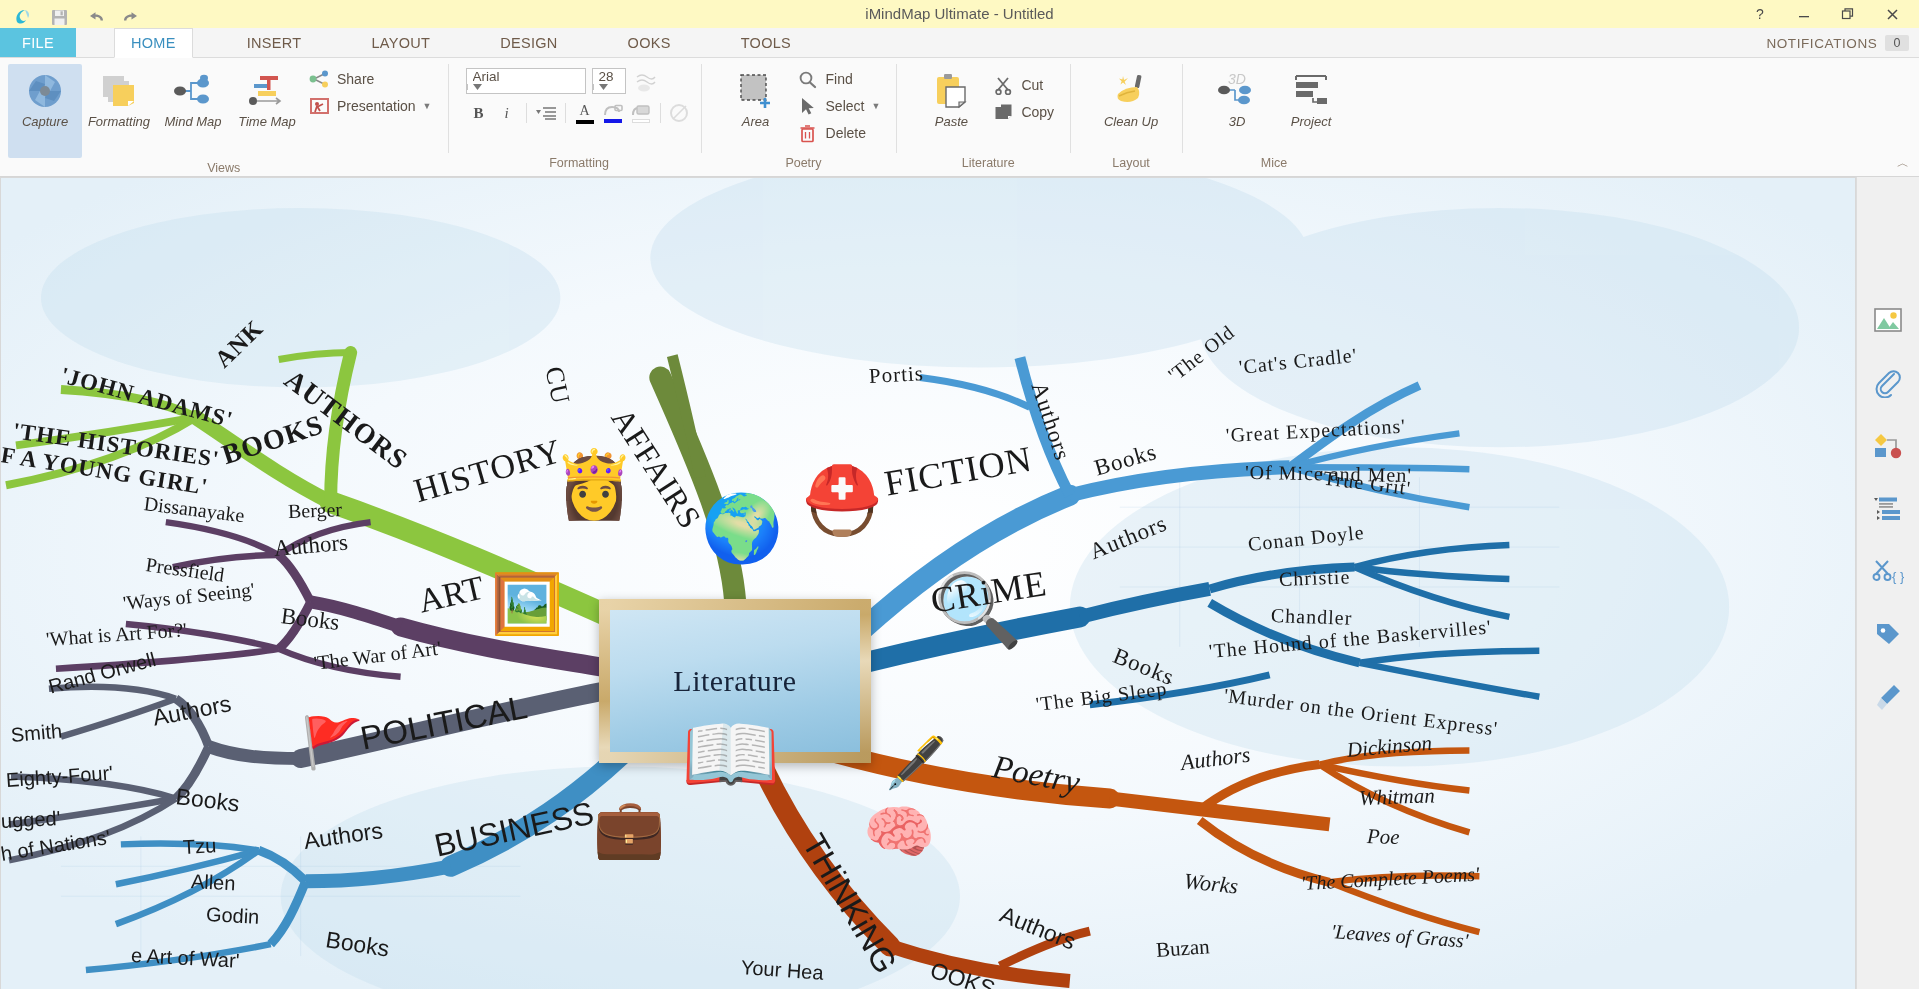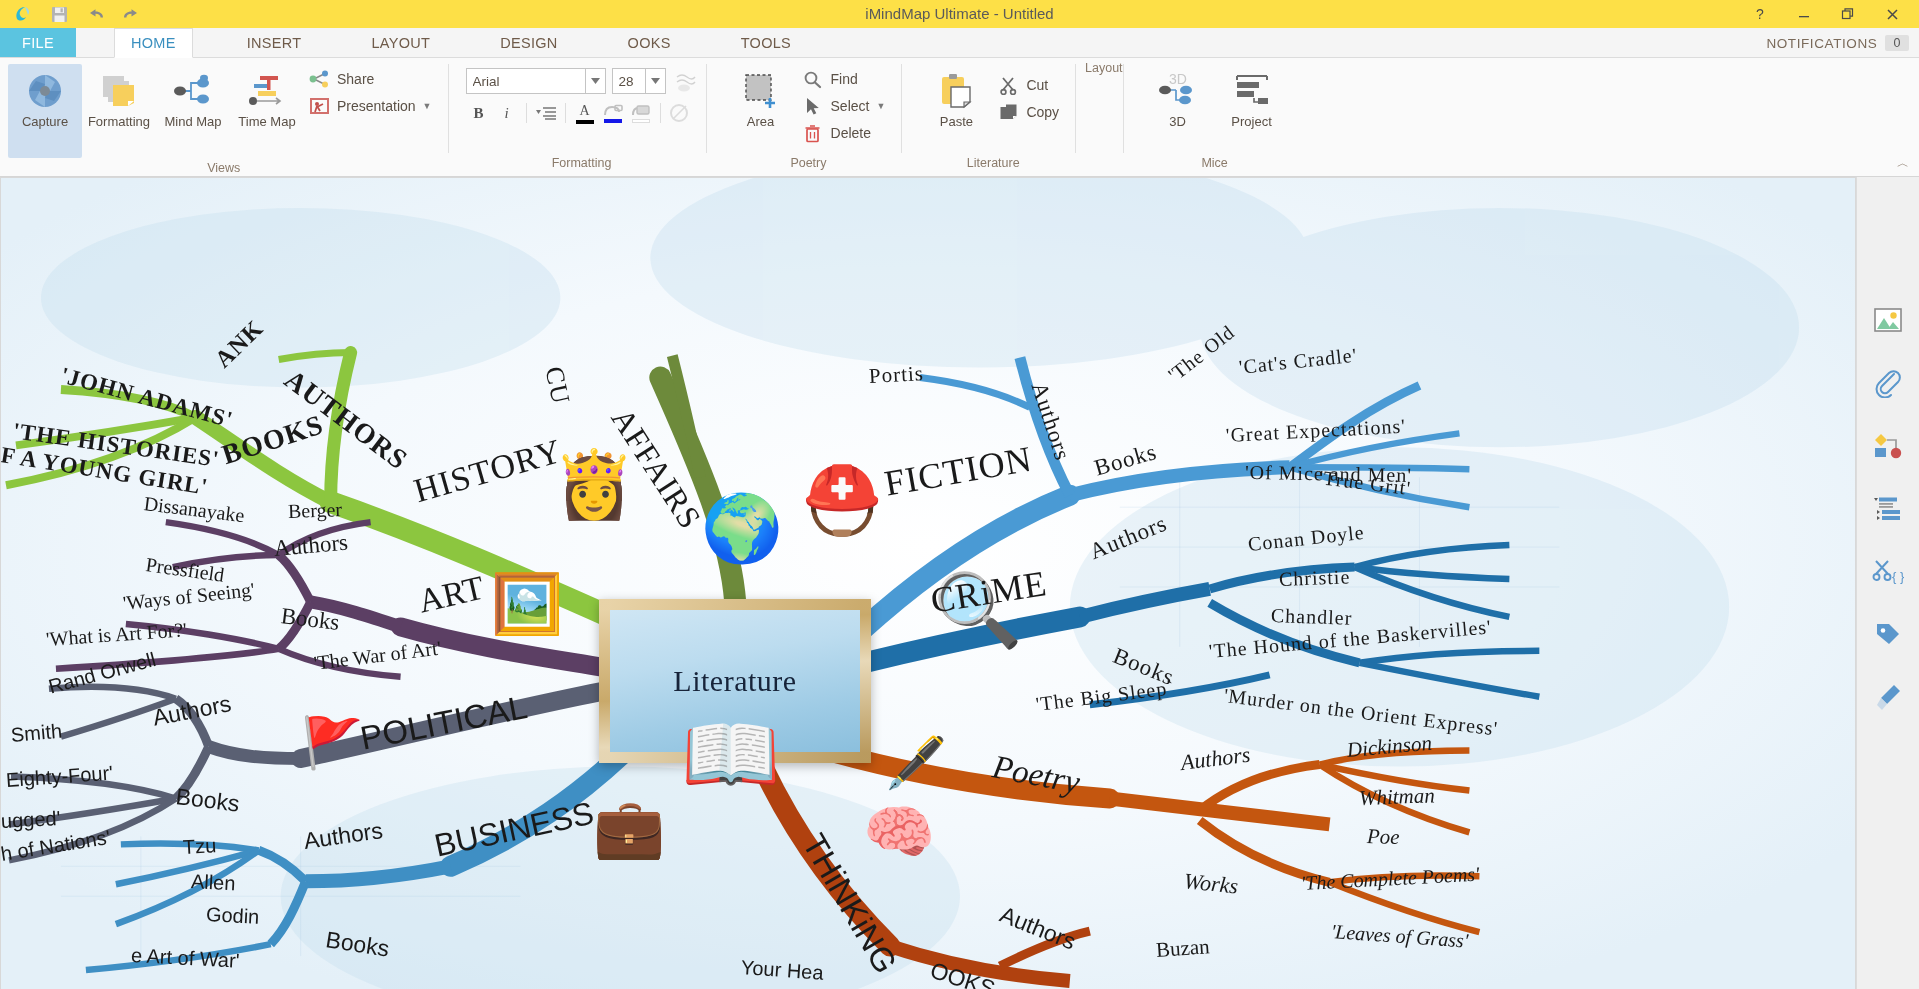--- a/index.html
+++ b/index.html
@@ -8,23 +8,23 @@
     width: 1919px; height: 989px;
     overflow: hidden;
     font-family: "Liberation Sans", sans-serif;
     background: #ffffff;
   }
 
   
   .titlebar {
     position: relative;
     height: 28px;
-    background: #fde047;
+    background: #fef9c3;
     display: flex;
-    align-items: center;
+    align-items: flex-end;
   }
   .qat { display: flex; align-items: center; gap: 14px; padding-left: 12px; }
   .qat-btn {
     width: 22px; height: 22px;
     display: flex; align-items: center; justify-content: center;
     cursor: pointer;
   }
   .app-title {
     position: absolute; left: 0; right: 0; top: 0;
     text-align: center; line-height: 28px;
@@ -104,41 +104,42 @@
     height: 24px; line-height: 20px; text-align: center;
     font-size: 12.5px; color: #8a7a6a;
   }
 
   .bigbtn {
     width: 74px;
     display: flex; flex-direction: column; 
     padding: 6px 2px 4px 2px;
     cursor: pointer;
     border-radius: 2px;
+    font-style: italic;
   }
   .bigbtn.sel { background: #cfdff0; height: 94px; }
   .bigbtn .ic { height: 42px; display: flex; align-items: center; justify-content: center; }
   .bigbtn .lbl { font-size: 13px; color: #5a5046; margin-top: 3px; text-align: center; line-height: 1.1; }
 
   .smallbtn {
     display: flex; align-items: center; gap: 7px;
     padding: 3px 8px 3px 4px;
     cursor: pointer; border-radius: 2px;
     font-size: 14px; color: #5a5046;
   }
   .smallbtn .ic { width: 22px; height: 20px; display:flex; align-items:center; justify-content:center; }
 
   .vstack { display: flex; flex-direction: column; gap: 1px; padding-top: 2px; }
 
   
   .fmt-rows { display: flex; flex-direction: column; gap: 6px; padding-top: 4px; }
   .fmt-row1 { display: flex; align-items: center; gap: 6px; }
   .fontbox {
     display: flex; align-items: stretch;
-    border: 1px solid #c4c4c4; background: #fff; height: 26px;
+    border: 1px solid #c4c4c4; background: #fff; height: 26px; flex-direction: column;
   }
   .fontbox input {
     border: none; outline: none; width: 118px; padding: 0 6px;
     font-size: 13.5px; color: #5a5046; font-family: "Liberation Sans", sans-serif;
   }
   .fontbox.size input { width: 32px; }
   .dd {
     width: 20px; border-left: 1px solid #c4c4c4;
     display: flex; align-items: center; justify-content: center;
     cursor: pointer; background: #fff;
@@ -523,20 +524,33 @@
             </svg>
           </span>
           <span>Copy</span>
         </div>
       </div>
     </div>
     <div class="rg-label">Literature</div>
   </div>
 
   <div class="rgroup" style="padding-left:10px;">
+    <div class="rg-body">
+      <div class="bigbtn" style="width:86px;">
+        <div class="ic">
+          <svg width="40" height="38" viewBox="0 0 40 38">
+            <rect x="25" y="3" width="4.5" height="13" rx="1.5" fill="#6a6a6a" transform="rotate(12 27 9)"></rect>
+            <path d="M26 15 Q30 20 27 26 Q20 32 10 29 Q5 27 7 22 Q14 15 26 15Z" fill="#f7cf5c"></path>
+            <path d="M8 24 Q16 20 24 19" stroke="#e0b43c" stroke-width="1.4" fill="none"></path>
+            <path d="M12 4 L13 8 L17 6 L13.6 9.8 L15 13 L12 10.6 L9.5 12.6 L10.6 9.2 L8 6.6 L11.4 7.6Z" fill="#f7cf5c"></path>
+          </svg>
+        </div>
+        <div class="lbl">Clean Up</div>
+      </div>
+    </div>
     <div class="rg-label">Layout</div>
   </div>
 
   <div class="rgroup" style="padding-left:10px;">
     <div class="rg-body">
       <div class="bigbtn">
         <div class="ic">
           <svg width="44" height="40" viewBox="0 0 44 40">
             <text x="13" y="13" font-family="Liberation Sans, sans-serif" font-size="14" fill="#c8c8c8">3D</text>
             <g stroke="#5b97cc" stroke-width="1.7" fill="none">

